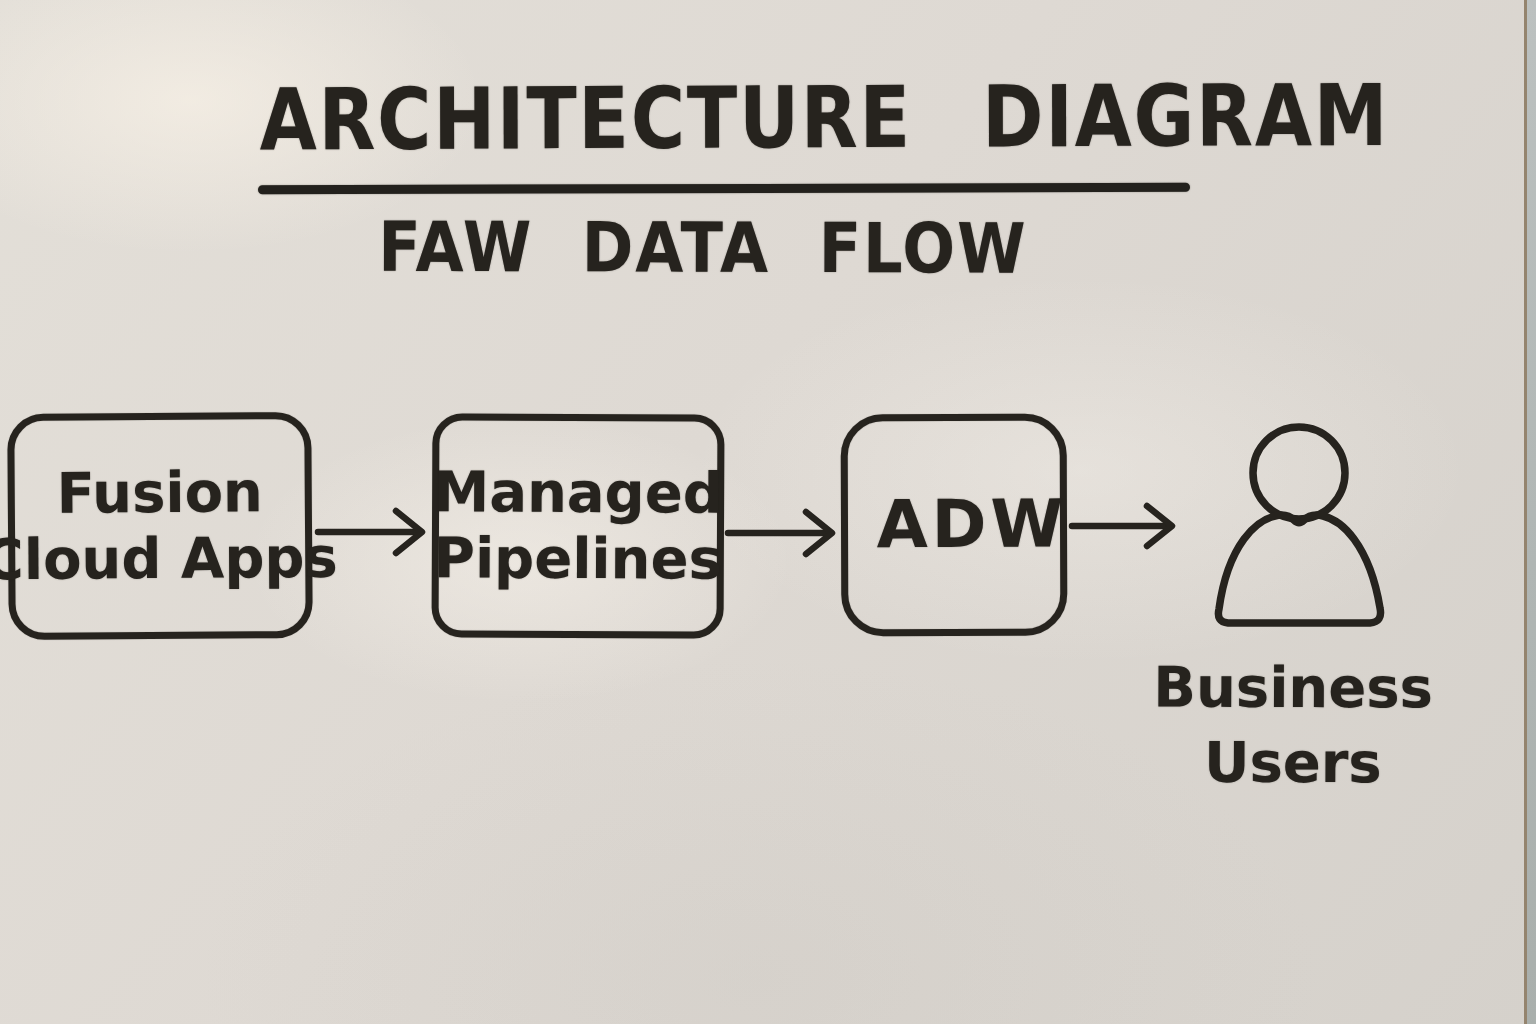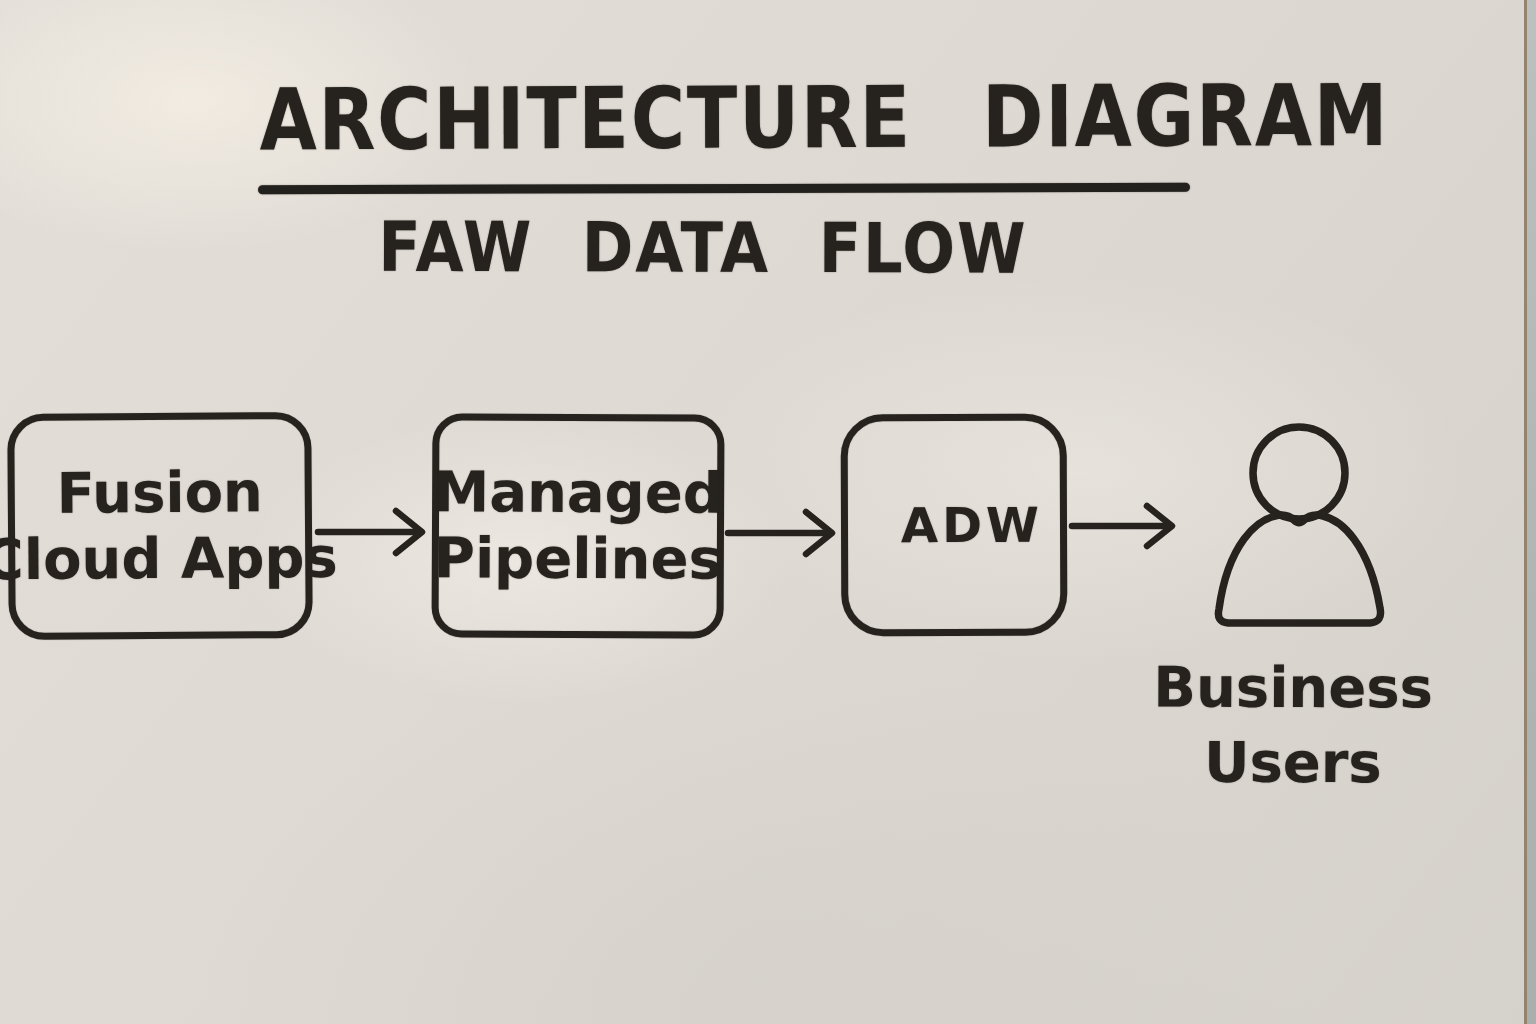--- a/index.html
+++ b/index.html
@@ -63,21 +63,21 @@
     box-shadow: 0 0 1px rgba(30,27,22,.4), inset 0 0 1px rgba(30,27,22,.4);
   }
   .node-label {
     font-size: 56px; font-weight: bold; line-height: 1.18;
     text-align: center; white-space: nowrap;
     text-shadow: 0 0 1.5px rgba(30,27,22,.4);
   }
   #node-fusion    { left: 8px;   top: 413px; width: 304px; height: 226px; border-radius: 36px; transform: rotate(-.4deg); }
   #node-pipelines { left: 432px; top: 414px; width: 292px; height: 224px; border-radius: 30px; transform: rotate(.25deg); }
   #node-adw       { left: 841px; top: 414px; width: 226px; height: 222px; border-radius: 42px; transform: rotate(-.2deg); }
-  #node-adw .node-label { font-size: 48px; letter-spacing: 4px; margin-left: 36px; }
+  #node-adw .node-label { font-size: 66px; letter-spacing: 4px; margin-left: 36px; }
 
   .arrow-svg { position: absolute; overflow: visible; }
   .arrow-svg path {
     fill: none; stroke: #26231e; stroke-width: 6.5;
     stroke-linecap: round; stroke-linejoin: round;
   }
 
   .person-svg { position: absolute; left: 1205px; top: 416px; }
   .person-svg circle, .person-svg path {
     fill: none; stroke: #26231e; stroke-width: 7.5;

